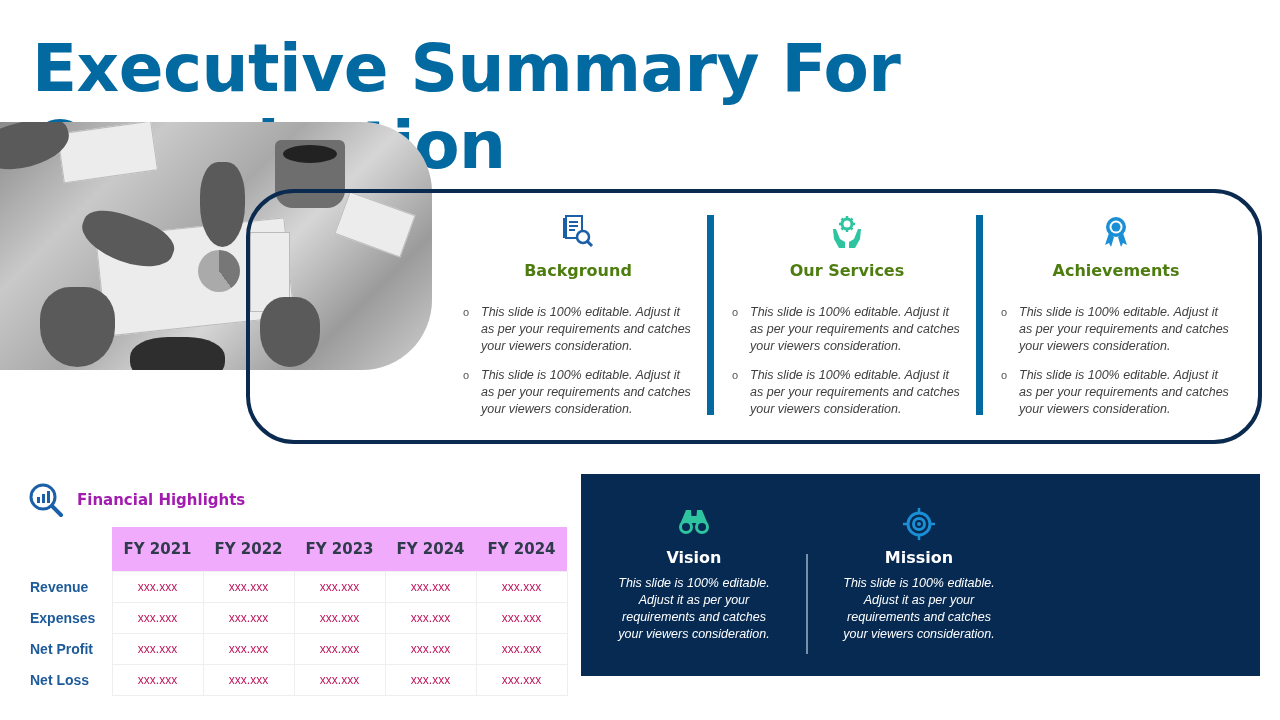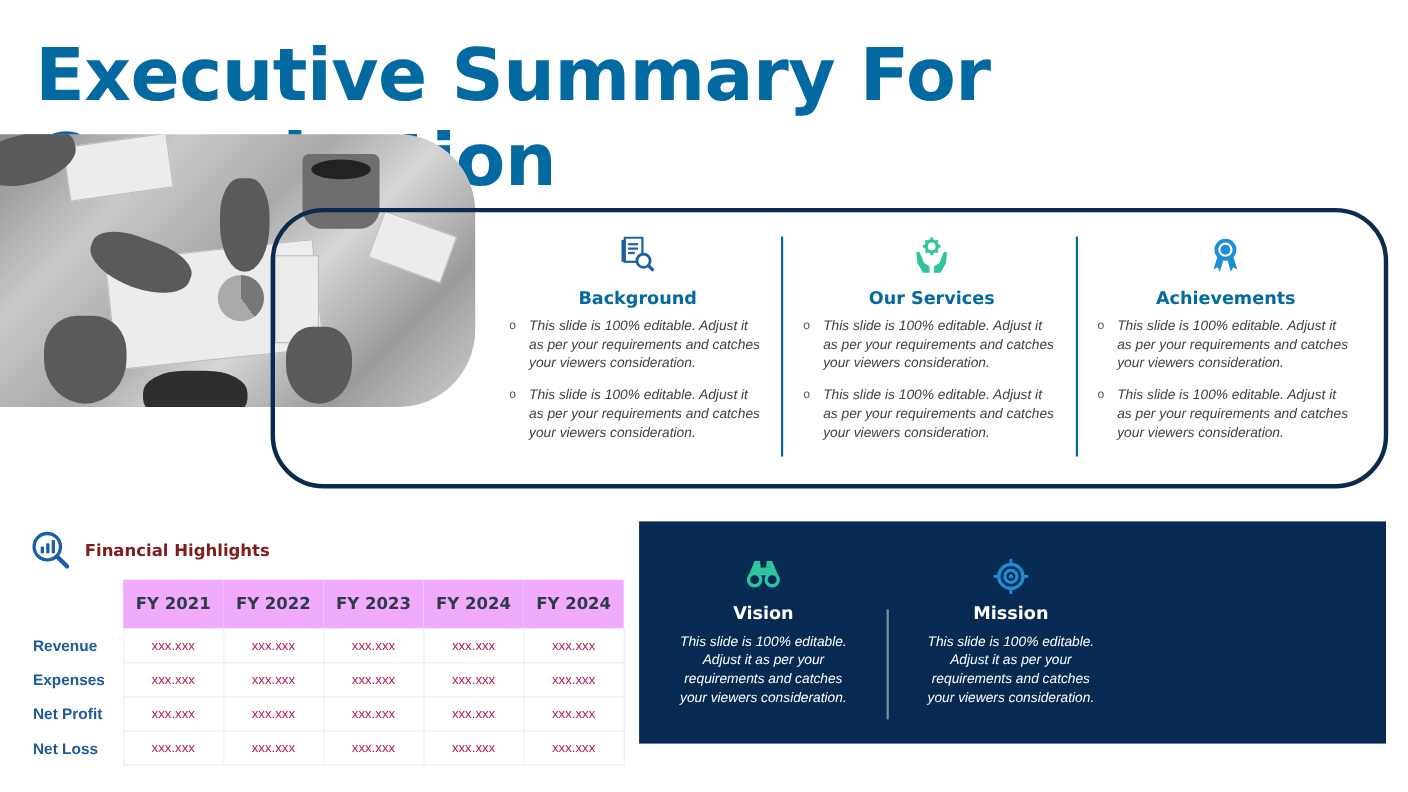--- a/index.html
+++ b/index.html
@@ -10,29 +10,29 @@
     background: linear-gradient(135deg, #8a8a8a 0%, #c9c9c9 25%, #a9a9a9 45%, #d6d6d6 60%, #9b9b9b 80%, #cfcfcf 100%); }
   .photo .doc { position: absolute; background: #ececec; border: 1px solid #bbb; }
   .photo .hand { position: absolute; background: #5a5a5a; border-radius: 40% 40% 50% 50%; }
   .photo .cup { position: absolute; left: 275px; top: 18px; width: 70px; height: 68px; background: #6e6e6e; border-radius: 6px 6px 18px 18px; }
   .photo .cup::before { content: ""; position: absolute; left: 8px; top: 5px; width: 54px; height: 18px; background: #222; border-radius: 50%; }
   .photo .pie { position: absolute; left: 198px; top: 128px; width: 42px; height: 42px; border-radius: 50%; background: conic-gradient(#777 0 40%, #aaa 40% 100%); }
 
   .frame { position: absolute; left: 246px; top: 189px; width: 1016px; height: 255px; border: 4px solid #0b2a4f; border-radius: 48px; }
   .cols { position: absolute; left: 445px; top: 215px; width: 800px; height: 200px; display: flex; }
   .col { flex: 1; position: relative; padding: 0 14px 0 18px; }
-  .col + .col { border-left: 2px solid #0369a1; }
+  .col + .col { border-left: 7px solid #0369a1; }
   .col .icon { height: 36px; display: flex; justify-content: center; margin-bottom: 10px; }
-  .col .head { text-align: center; font-size: 17px; font-weight: bold; color: #0369a1; margin-bottom: 8px; font-family: "DejaVu Sans", sans-serif; font-size: 16px; }
+  .col .head { text-align: center; font-size: 17px; font-weight: bold; color: #4d7c0f; margin-bottom: 24px; font-family: "DejaVu Sans", sans-serif; font-size: 16px; }
   .col ul { list-style: none; }
   .col li { position: relative; padding-left: 18px; font-style: italic; font-size: 12.5px; line-height: 17px; color: #404040; margin-bottom: 12px; }
   .col li::before { content: "o"; position: absolute; left: 0; top: 0; font-style: normal; font-size: 11px; color: #555; }
 
   .fh-icon { position: absolute; left: 28px; top: 482px; }
-  .fh-title { position: absolute; left: 77px; top: 491px; font-size: 16px; font-weight: bold; color: #7f1d1d; font-family: "DejaVu Sans", sans-serif; font-size: 15px; }
+  .fh-title { position: absolute; left: 77px; top: 491px; font-size: 16px; font-weight: bold; color: #a21caf; font-family: "DejaVu Sans", sans-serif; font-size: 15px; }
 
   table.fin { position: absolute; left: 20px; top: 527px; border-collapse: collapse; }
   table.fin th { background: #f0abfc; height: 44px; width: 91px; font-size: 17px; font-weight: bold; color: #2f3b4a; font-family: "DejaVu Sans", sans-serif; font-size: 15px; }
   table.fin th.blank { background: transparent; width: 92px; }
   table.fin td { height: 31px; text-align: center; font-size: 12px; color: #be185d; border: 1px solid #eeeeee; }
   table.fin td.rowlabel { text-align: left; font-size: 14px; font-weight: bold; color: #1d5a99; border: none; padding-left: 10px; }
 
   .vm { position: absolute; left: 581px; top: 474px; width: 679px; height: 202px; background: #062a52; }
   .vm .block { position: absolute; top: 34px; width: 170px; text-align: center; color: #ffffff; }
   .vm .block .vm-icon { height: 34px; display: flex; justify-content: center; margin-bottom: 6px; }

